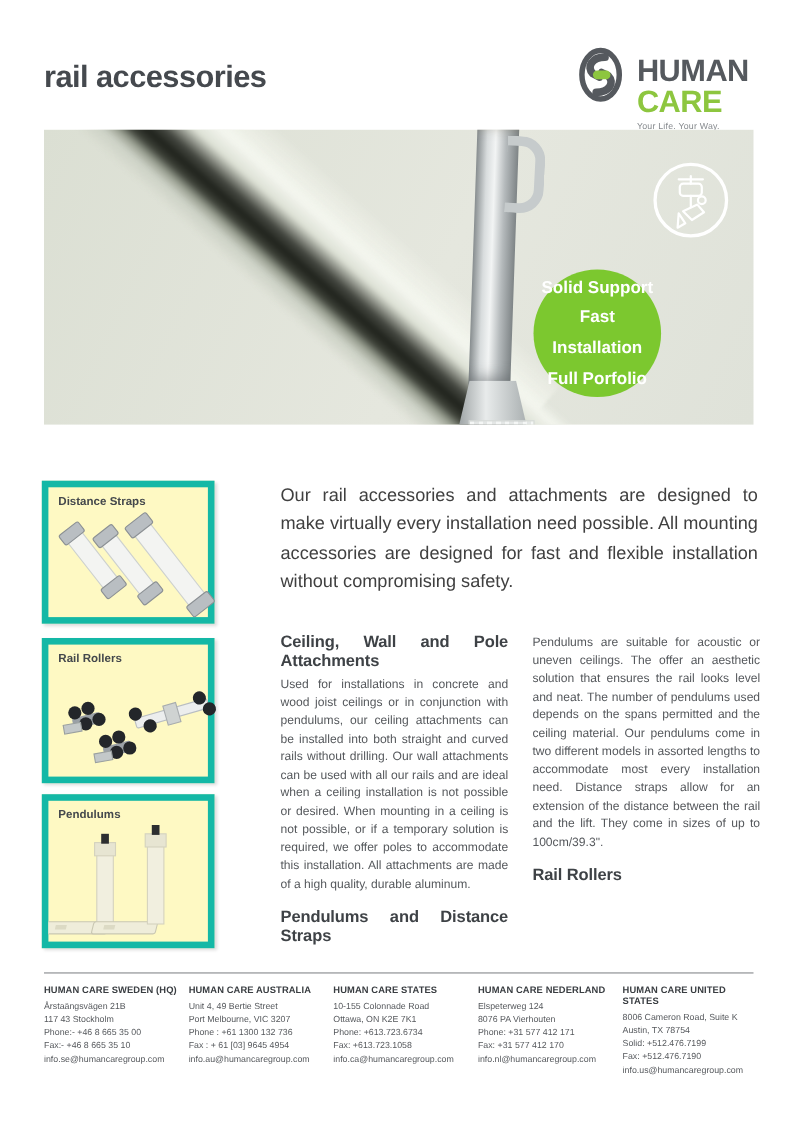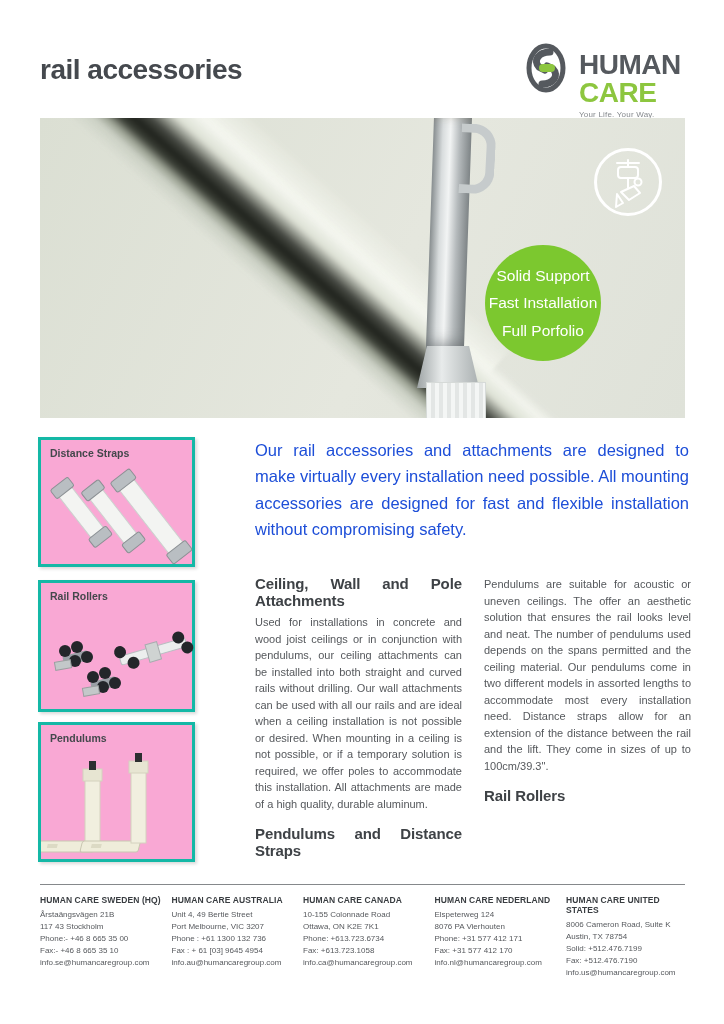--- a/index.html
+++ b/index.html
@@ -9,22 +9,22 @@
   
   .page-title{position:absolute;left:40px;top:54px;font-size:28px;font-weight:bold;
               letter-spacing:-0.5px;color:#45494e;margin:0;}
   .logo{position:absolute;left:520px;top:42px;display:flex;align-items:flex-start;gap:7px;}
   .logo-text{display:flex;flex-direction:column;}
   .logo-word{font-size:28px;font-weight:bold;letter-spacing:-0.5px;color:#55595e;line-height:1;margin-top:9px;}
   .logo-word .green{color:#8dc63f;}
   .logo-tagline{font-size:8px;color:#85898d;margin-top:3px;letter-spacing:0.2px;}
 
   
-  .hero{position:absolute;left:40px;top:118px;width:645px;height:300px;overflow:hidden;
-        background:linear-gradient(115deg,#dbdfd3 0%,#e5e7de 55%,#dfe2d9 100%);}
+  .hero{position:absolute;left:40px;top:118px;width:645px;height:268px;overflow:hidden;
+        background:linear-gradient(115deg,#dbdfd3 0%,#e5e7de 55%,#dfe2d9 100%);font-weight:bold;}
   .panel-line{position:absolute;left:-250px;top:-45px;width:800px;height:70px;
         transform:rotate(41.5deg);filter:blur(1.5px);
         background:linear-gradient(180deg,rgba(255,255,255,0) 0%,#f4f6ee 50%,rgba(255,255,255,0) 100%);}
   .rail-band{position:absolute;left:-192px;top:90px;width:900px;height:110px;
         transform:rotate(41.5deg);filter:blur(2px);
         background:linear-gradient(180deg,rgba(244,246,239,0) 0%,#f3f5ee 10%,#dde1d5 24%,
                    #454841 40%,#1f221c 50%,#3c4037 58%,#9aa092 66%,#ccd1c5 74%,rgba(220,224,213,0) 88%);}
   .hanger{position:absolute;left:390px;top:-6px;width:38px;height:240px;border-radius:3px;
         transform:rotate(2deg);
         background:linear-gradient(90deg,#878d8f 0%,#d8dcdd 25%,#f2f4f4 45%,#b5babc 70%,#7e8486 100%);
@@ -37,31 +37,31 @@
   .strap{position:absolute;left:386px;top:264px;width:58px;height:36px;
         background:repeating-linear-gradient(90deg,#f4f6f5 0 4px,#e3e6e5 4px 8px);
         border:1px solid #d6dad8;}
   .badge{position:absolute;left:445px;top:127px;width:116px;height:116px;border-radius:50%;
         background:#7cc82f;display:flex;flex-direction:column;align-items:center;justify-content:center;
         color:#fff;font-size:15.5px;line-height:1.78;text-align:center;}
   .hero-icon{position:absolute;left:554px;top:30px;width:68px;height:68px;border:3px solid #fff;
         border-radius:50%;box-sizing:border-box;}
 
   
-  .card{position:absolute;left:38px;width:157px;background:#f9a8d4;border:3px solid #14b8a6;
+  .card{position:absolute;left:38px;width:157px;background:#fef9c3;border:6px solid #14b8a6;
         box-shadow:2px 2px 3px rgba(0,0,0,.15);box-sizing:border-box;}
   .card-1{top:437px;height:130px;}
   .card-2{top:580px;height:132px;}
   .card-3{top:722px;height:140px;}
   .card-label{position:absolute;left:9px;top:7px;font-size:10.5px;font-weight:bold;color:#44484c;}
   .card svg{position:absolute;left:0;bottom:0;}
 
   
   .intro{position:absolute;left:255px;top:437px;width:434px;margin:0;font-size:16.5px;
-         line-height:1.6;color:#1d4ed8;text-align:justify;}
+         line-height:1.6;color:#404040;text-align:justify;}
   .body-cols{position:absolute;left:255px;top:576px;width:436px;height:300px;
          column-count:2;column-gap:22px;column-fill:auto;font-size:11px;line-height:16.5px;
          text-align:justify;color:#55585c;}
   .body-cols h3{font-size:15px;font-weight:bold;color:#3e4246;margin:14px 0 5px;letter-spacing:-0.1px;}
   .body-cols section:first-of-type h3{margin-top:0;}
   .body-cols p{margin:0;}
 
   
   .footer-rule{position:absolute;left:40px;top:884px;width:645px;height:1px;background:#85888b;}
   .offices{position:absolute;left:40px;top:895px;width:648px;display:flex;justify-content:space-between;}
@@ -222,21 +222,21 @@
     <div class="office">
       <div class="office-name">HUMAN CARE AUSTRALIA</div>
       <div class="office-line">Unit 4, 49 Bertie Street</div>
       <div class="office-line">Port Melbourne, VIC 3207</div>
       <div class="office-line">Phone : +61 1300 132 736</div>
       <div class="office-line">Fax : + 61 [03] 9645 4954</div>
       <div class="office-line">info.au@humancaregroup.com</div>
     </div>
 
     <div class="office">
-      <div class="office-name">HUMAN CARE CANADA</div>
+      <div class="office-name">HUMAN CARE STATES</div>
       <div class="office-line">10-155 Colonnade Road</div>
       <div class="office-line">Ottawa, ON K2E 7K1</div>
       <div class="office-line">Phone: +613.723.6734</div>
       <div class="office-line">Fax: +613.723.1058</div>
       <div class="office-line">info.ca@humancaregroup.com</div>
     </div>
 
     <div class="office">
       <div class="office-name">HUMAN CARE NEDERLAND</div>
       <div class="office-line">Elspeterweg 124</div>

